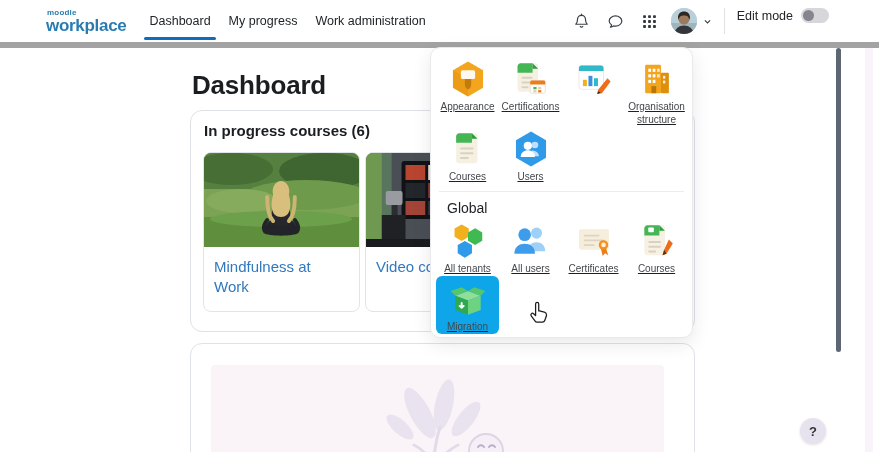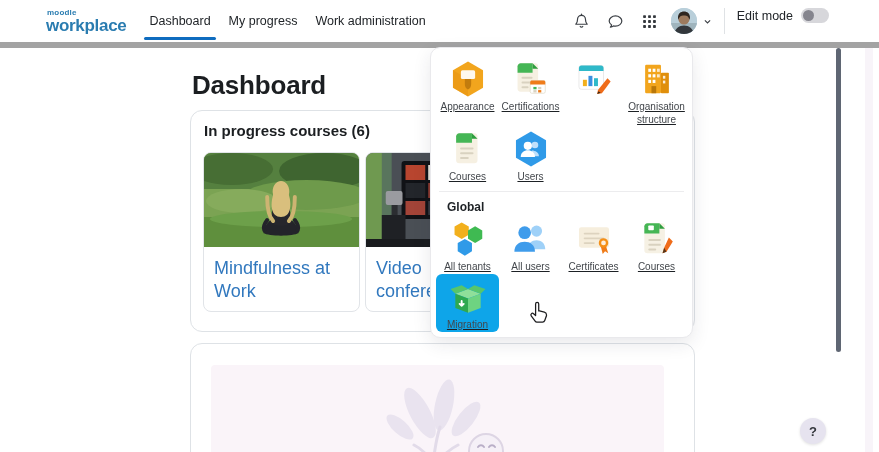--- a/index.html
+++ b/index.html
@@ -37,37 +37,37 @@
 
   
   .main { position:absolute; left:190px; top:70px; width:505px; z-index:1; }
   .page-title { font-size:26px; font-weight:700; color:#1b1e21; margin:0 0 9px 2px; letter-spacing:-.2px; }
   .section-card { border:1px solid #dee2e6; border-radius:12px; background:#fff; padding:9px 12px 12px; }
   .section-card h2 { font-size:15px; font-weight:700; color:#1b1e21; margin:2px 0 0 1px; }
   .sec-inprogress { height:222px; margin-bottom:11px; }
   .course-row { display:flex; gap:5px; margin:13px 0 0 -5px; padding-left:5px; }
   .course-card { width:157px; height:160px; border:1px solid #e1e4e8; border-radius:8px; background:#fff; overflow:hidden; flex:0 0 auto; }
   .course-img { width:100%; height:94px; display:block; cursor:pointer; }
-  .course-title { display:block; padding:10px 10px 0; font-size:18px; color:#3178be; text-decoration:none; cursor:pointer; line-height:1.3; }
+  .course-title { display:block; padding:10px 10px 0; font-size:15px; color:#3178be; text-decoration:none; cursor:pointer; line-height:1.3; }
   .sec-new { height:150px; }
   .promo-area { margin:12px 18px 0 8px; height:110px; background:#faf4f9; border-radius:4px; overflow:hidden; display:flex; justify-content:center; }
 
   
   .launcher {
     position:absolute; left:430px; top:47px; width:263px; height:291px;
     background:#fff; border:1px solid #e9e9ec; border-radius:10px;
     box-shadow:0 6px 18px rgba(40,40,60,.10); z-index:30; padding:8px 5px 0;
   }
   .menu-grid { display:grid; grid-template-columns:repeat(4,63px);text-decoration:underline; }
   .menu-item { width:63px; min-height:58px; padding-top:4px; display:flex; flex-direction:column; align-items:center; cursor:pointer; border-radius:6px; }
   .menu-item .icn { width:38px; height:38px; }
   .menu-item .lbl { width:66px; font-size:10px; color:#43474c; text-align:center; line-height:1.25; margin-top:3px; }
   .menu-item.hovered { background:#0ea5e9; }
   .launcher-divider { height:1px; background:#ececee; margin:7px 3px 0; }
-  .global-heading { font-size:12px; font-weight:700; color:#1d2125; margin:8px 0 2px 11px; }
+  .global-heading { font-size:14px; font-weight:400; color:#1d2125; margin:8px 0 2px 11px; }
   .hand-cursor { position:absolute; left:96px; top:251px; width:25px; height:27px; pointer-events:none; }
 
   
   .help-btn {
     position:absolute; left:800px; top:418px; width:26px; height:26px; border-radius:50%;
     background:#e6e3ef; color:#33363c; font-size:13px; font-weight:700;
     display:flex; align-items:center; justify-content:center; cursor:pointer;
     box-shadow:0 1px 3px rgba(0,0,0,.12); z-index:40; border:none;
   }
   .scroll-track { position:absolute; right:6px; top:48px; bottom:0; width:8px; background:#f8f4f9; z-index:50; }

